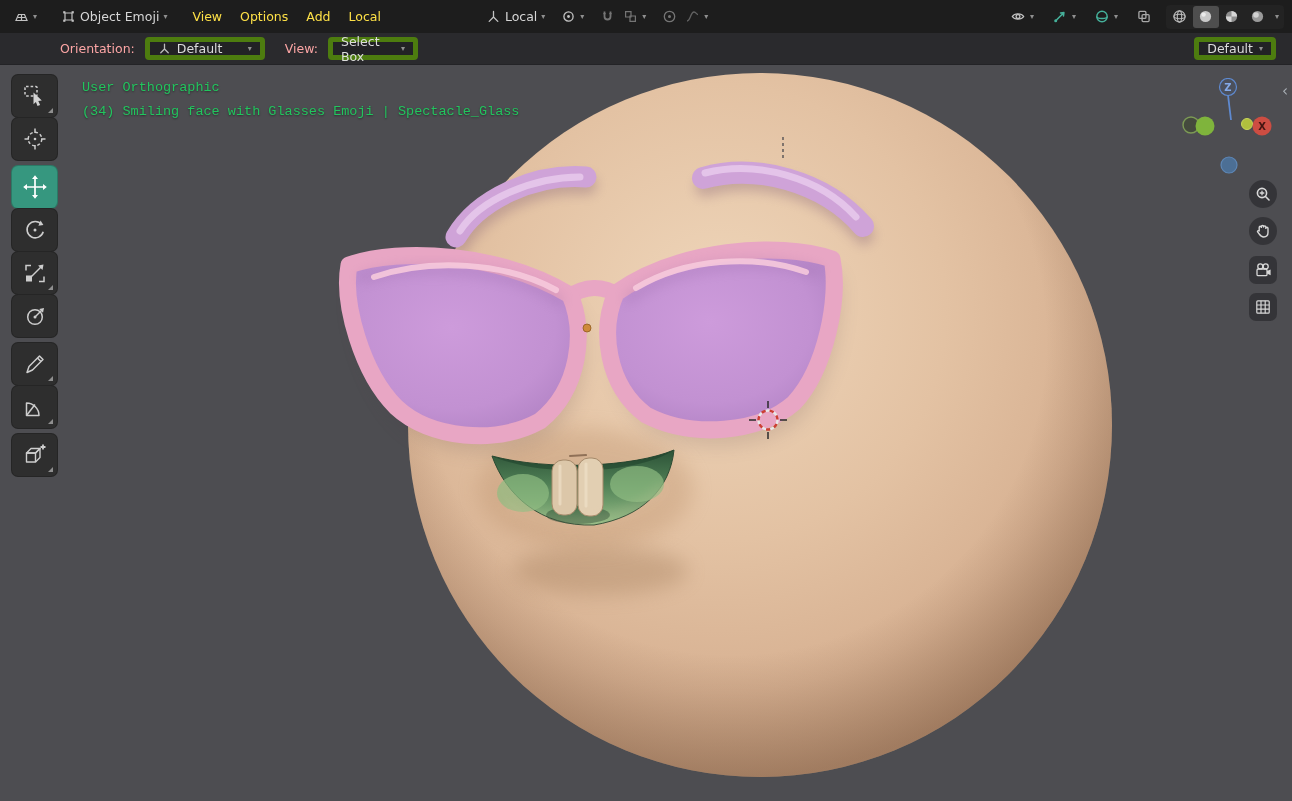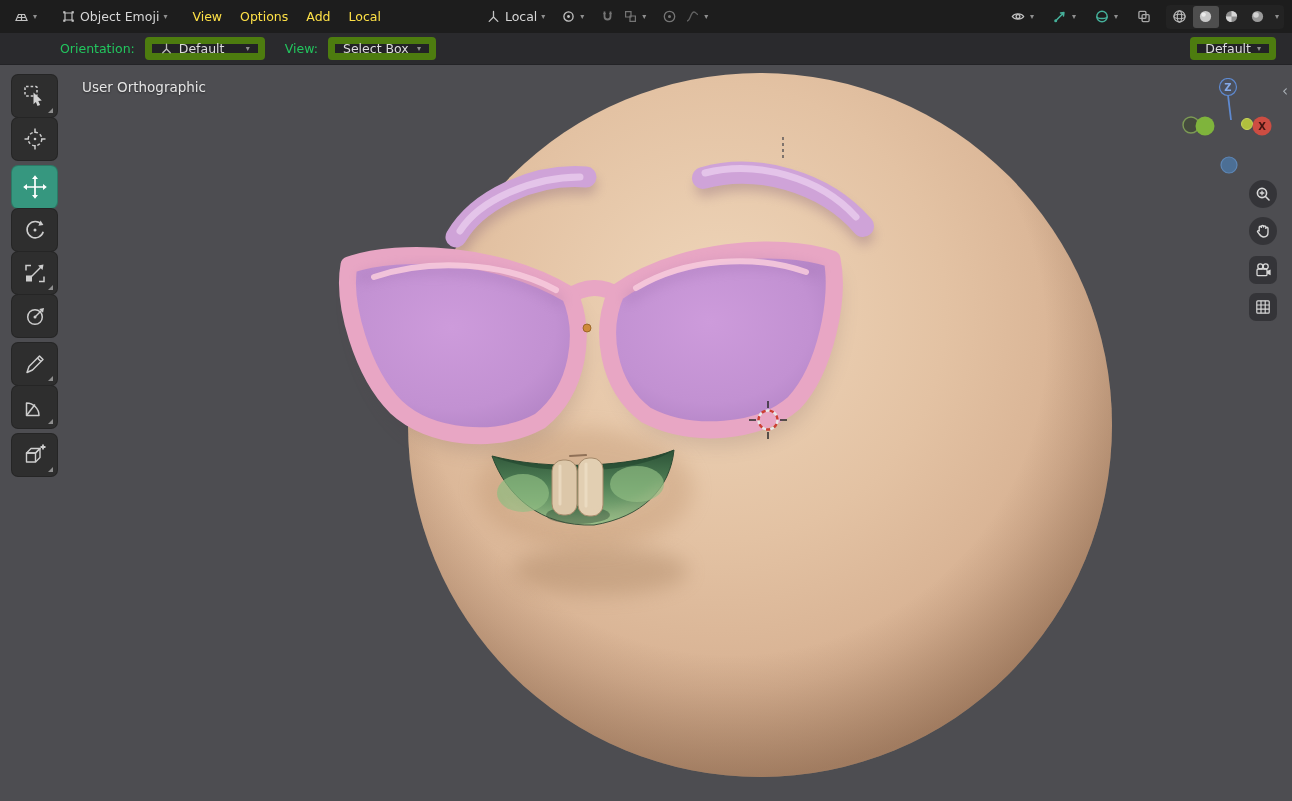--- a/index.html
+++ b/index.html
@@ -15,30 +15,30 @@
   .hi { display:block; }
   .hi * { vector-effect:non-scaling-stroke; }
   .dim { opacity:.55; }
   .sp-group { display:flex; align-items:center; background:#232323; border-radius:4px; padding:1px; margin-left:2px; }
   .sp-seg { width:26px; height:22px; display:flex; align-items:center; justify-content:center; border-radius:3px; }
   .sp-seg.active { background:#4e4e4e; }
 
   
   .toolsettings { position:absolute; top:33px; left:0; right:0; height:32px; background:#2a2a2d;
                   display:flex; align-items:center; padding:0 12px; border-bottom:1px solid #232326; z-index:29;}
-  .label { color:#22c55e; }
-  .pill { display:flex; align-items:center; gap:6px; background:#222225; border:7px solid #4d7c0f;
+  .label { color:#fca5a5; }
+  .pill { display:flex; align-items:center; gap:6px; background:#222225; border:5px solid #4d7c0f;
           border-radius:4px; height:23px; padding:0 8px; color:#dcdcdc; }
 
   
   .viewport { position:absolute; top:65px; left:0; right:0; bottom:0; background:#4d4d51; overflow:hidden; }
   .scene-svg { position:absolute; left:0; top:0; }
 
-  .vp-text { position:absolute; left:82px; top:11px; color:#e5e5e5; font-size:13.5px;
-             text-shadow:0 1px 2px rgba(0,0,0,.45); line-height:1.75; z-index:5; }
+  .vp-text { position:absolute; left:82px; top:11px; color:#22c55e; font-size:13.5px;
+             text-shadow:0 1px 2px rgba(0,0,0,.45); line-height:1.75; z-index:5;font-family:Liberation Mono, monospace; }
 
   
   .toolshelf { position:absolute; left:12px; top:10px; width:45px; z-index:10; }
   .tool { position:relative; width:45px; height:42px; background:#2e2e2e; border-radius:6px;
           display:flex; align-items:center; justify-content:center; margin-bottom:1px;
           box-shadow:0 0 0 1px #252525; }
   .tool.gap { margin-top:6px; }
   .tool.active { background:#36977f; box-shadow:0 0 0 1px #2b7a66; }
   .tool .corner { position:absolute; right:4px; bottom:4px; width:0; height:0;
                   border-left:5px solid transparent; border-bottom:5px solid #8f8f8f; }
@@ -193,21 +193,21 @@
   <span class="label" style="margin-left:48px;">Orientation:</span>
   <div class="pill" style="margin-left:10px; width:120px;">
     <svg class="hi" width="13" height="13" viewBox="0 0 15 15" fill="none" stroke="#bdbdbd" stroke-width="1.3" stroke-linecap="round">
       <path d="M7.5 8 V2.4 M7.5 8 L3.2 12.4 M7.5 8 L11.8 12.4"></path>
     </svg>
     <span style="flex:1;">Default</span>
     <span class="caret">▾</span>
   </div>
 
   <span class="label" style="margin-left:20px;">View:</span>
-  <div class="pill" style="margin-left:10px; width:108px;">
+  <div class="pill" style="margin-left:10px; width:90px;">
     <span style="flex:1;">Select Box</span>
     <span class="caret">▾</span>
   </div>
 
   <div class="pill" style="margin-left:auto; margin-right:4px;">
     <span>Default</span>
     <span class="caret">▾</span>
   </div>
 </div>
 
@@ -304,20 +304,21 @@
         <line x1="0" y1="-19" x2="0" y2="-12"></line>
           <line x1="0" y1="12" x2="0" y2="19"></line>
         <line x1="-19" y1="0" x2="-12" y2="0"></line>
           <line x1="12" y1="0" x2="19" y2="0"></line>
       </g>
     </g>
   </svg>
 
   <div class="vp-text">
     <div>User Orthographic</div>
+    <div>(34) Smiling face with Glasses Emoji | Spectacle_Glass</div>
   </div>
 
   <div class="toolshelf">
     <div class="tool">
       <svg width="26" height="26" viewBox="0 0 26 26" fill="none" stroke="#cdcdcd" stroke-width="1.5">
         <rect x="3" y="3.5" width="12" height="9.5" rx="1" stroke-dasharray="2.6 2"></rect>
         <path d="M11.5 9.5 L19.8 17.5 L16.3 17.9 L18.1 22 L15.5 23 L13.9 18.9 L11.5 21.3 Z" fill="#d2d2d2" stroke="none"></path>
       </svg>
       <span class="corner"></span>
     </div>

